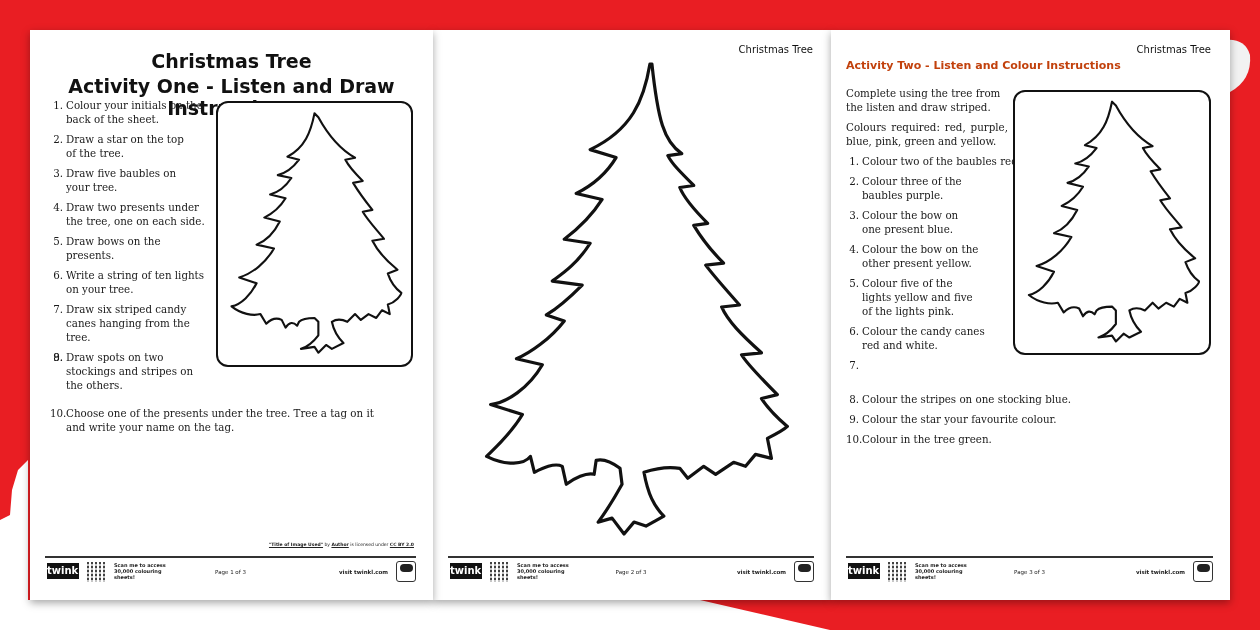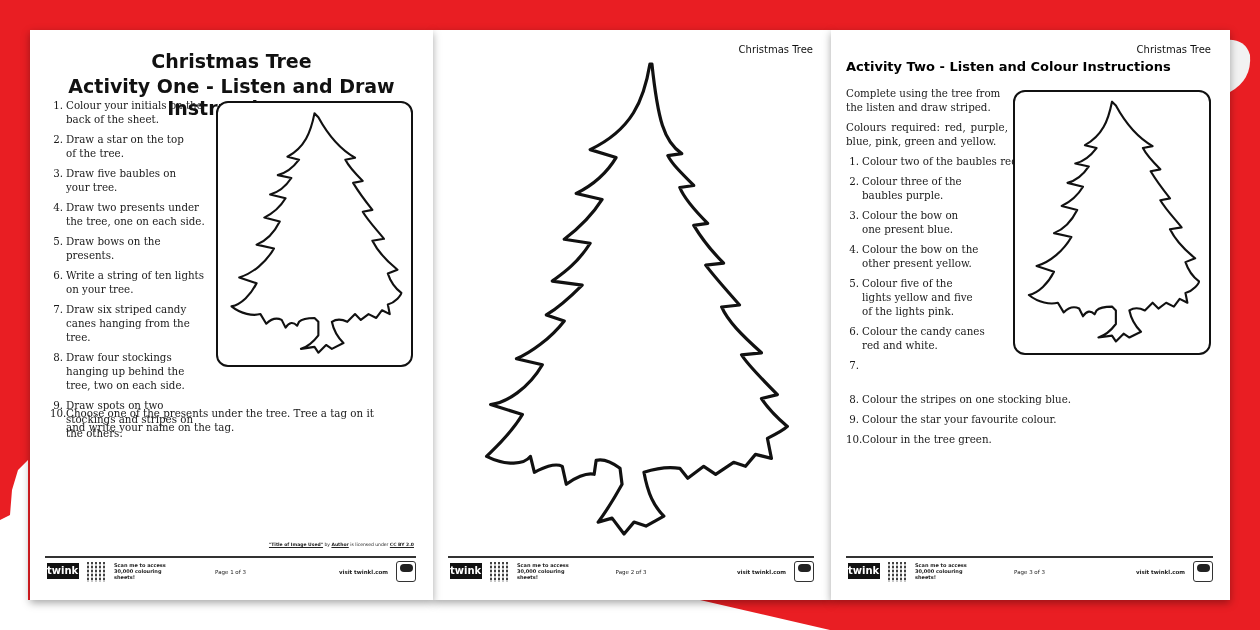--- a/index.html
+++ b/index.html
@@ -34,21 +34,21 @@
     .title1 {
       position: absolute; left: 0; right: 0; top: 20px; text-align: center;
       font-weight: bold; font-size: 19px; color: #111;
     }
     .subtitle1 {
       position: absolute; left: 0; right: 0; top: 45px; text-align: center;
       font-weight: bold; font-size: 19px; color: #111;
     }
     .subtitle3 {
       position: absolute; left: 15px; top: 29px;
-      font-weight: bold; font-size: 13px; color: #000000;
+      font-weight: bold; font-size: 11px; color: #c2410c;
     }
     .list {
       position: absolute; list-style: none;
       font-family: "DejaVu Serif", serif; font-size: 10.3px; color: #1a1a1a;
       line-height: 14px;
     }
     .list li { position: relative; padding-left: 16px; margin-bottom: 6px; }
     .list li .num { position: absolute; left: 0; width: 13px; text-align: right; }
     .list li .txt { display: block; }
     .para {
@@ -142,21 +142,20 @@
     <li>
         <span class="num">6.</span>
         <span class="txt">Write a string of ten lights on your tree.</span>
       </li>
     <li>
         <span class="num">7.</span>
         <span class="txt">Draw six striped candy canes hanging from the tree.</span>
       </li>
     <li>
         <span class="num">8.</span>
-        <span class="txt">Draw four stockings hanging up behind the tree, two on each side.</span>
       </li>
     <li>
         <span class="num">9.</span>
         <span class="txt">Draw spots on two stockings and stripes on the others.</span>
       </li>
   </ol>
   <ol class="list" style="left:20px; top:376px; width:330px;">
     <li>
         <span class="num">10.</span>
         <span class="txt">Choose one of the presents under the tree. Tree a tag on it and write your name on the tag.</span>

